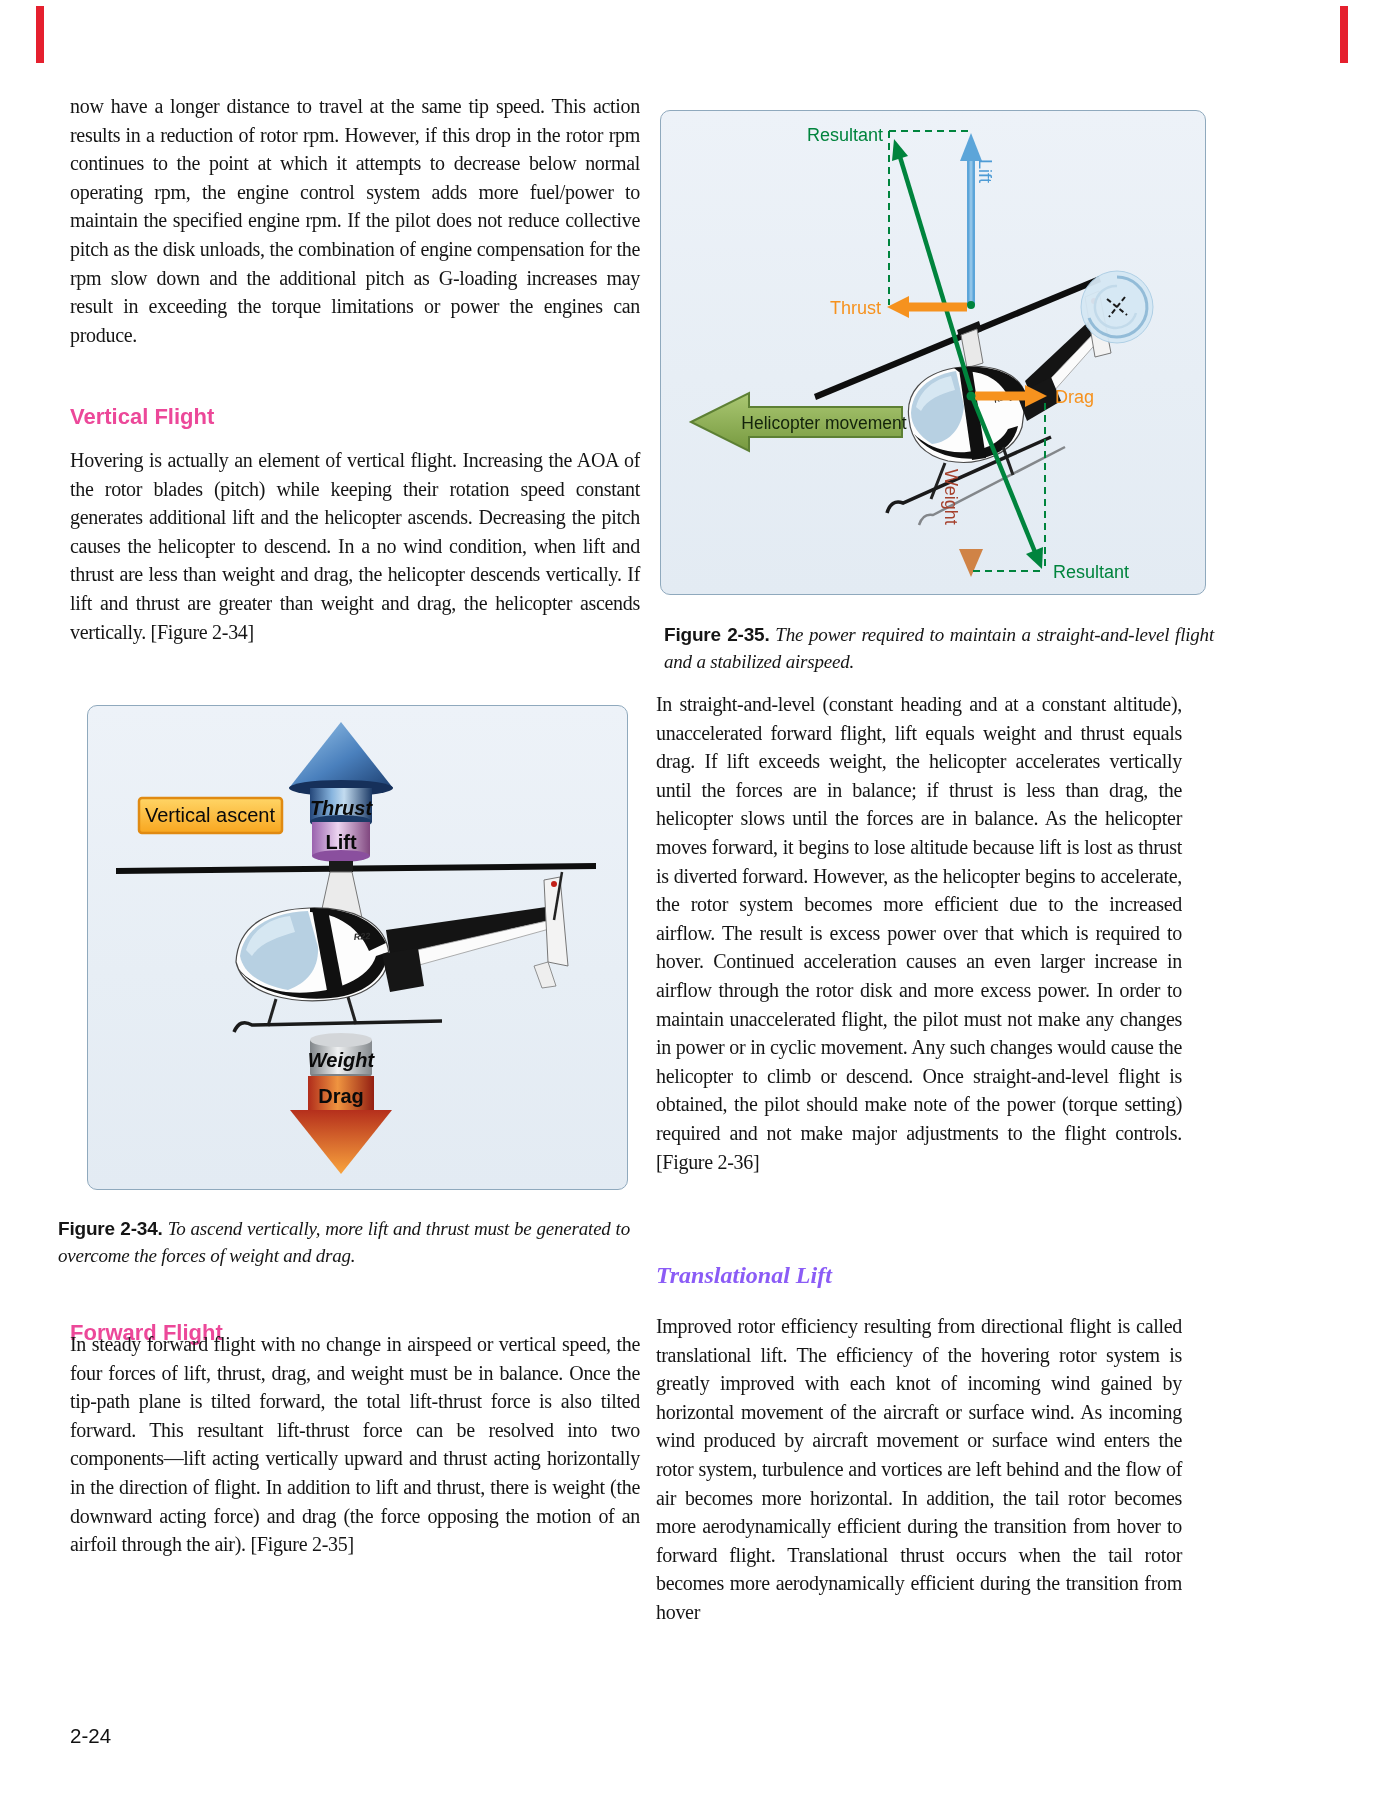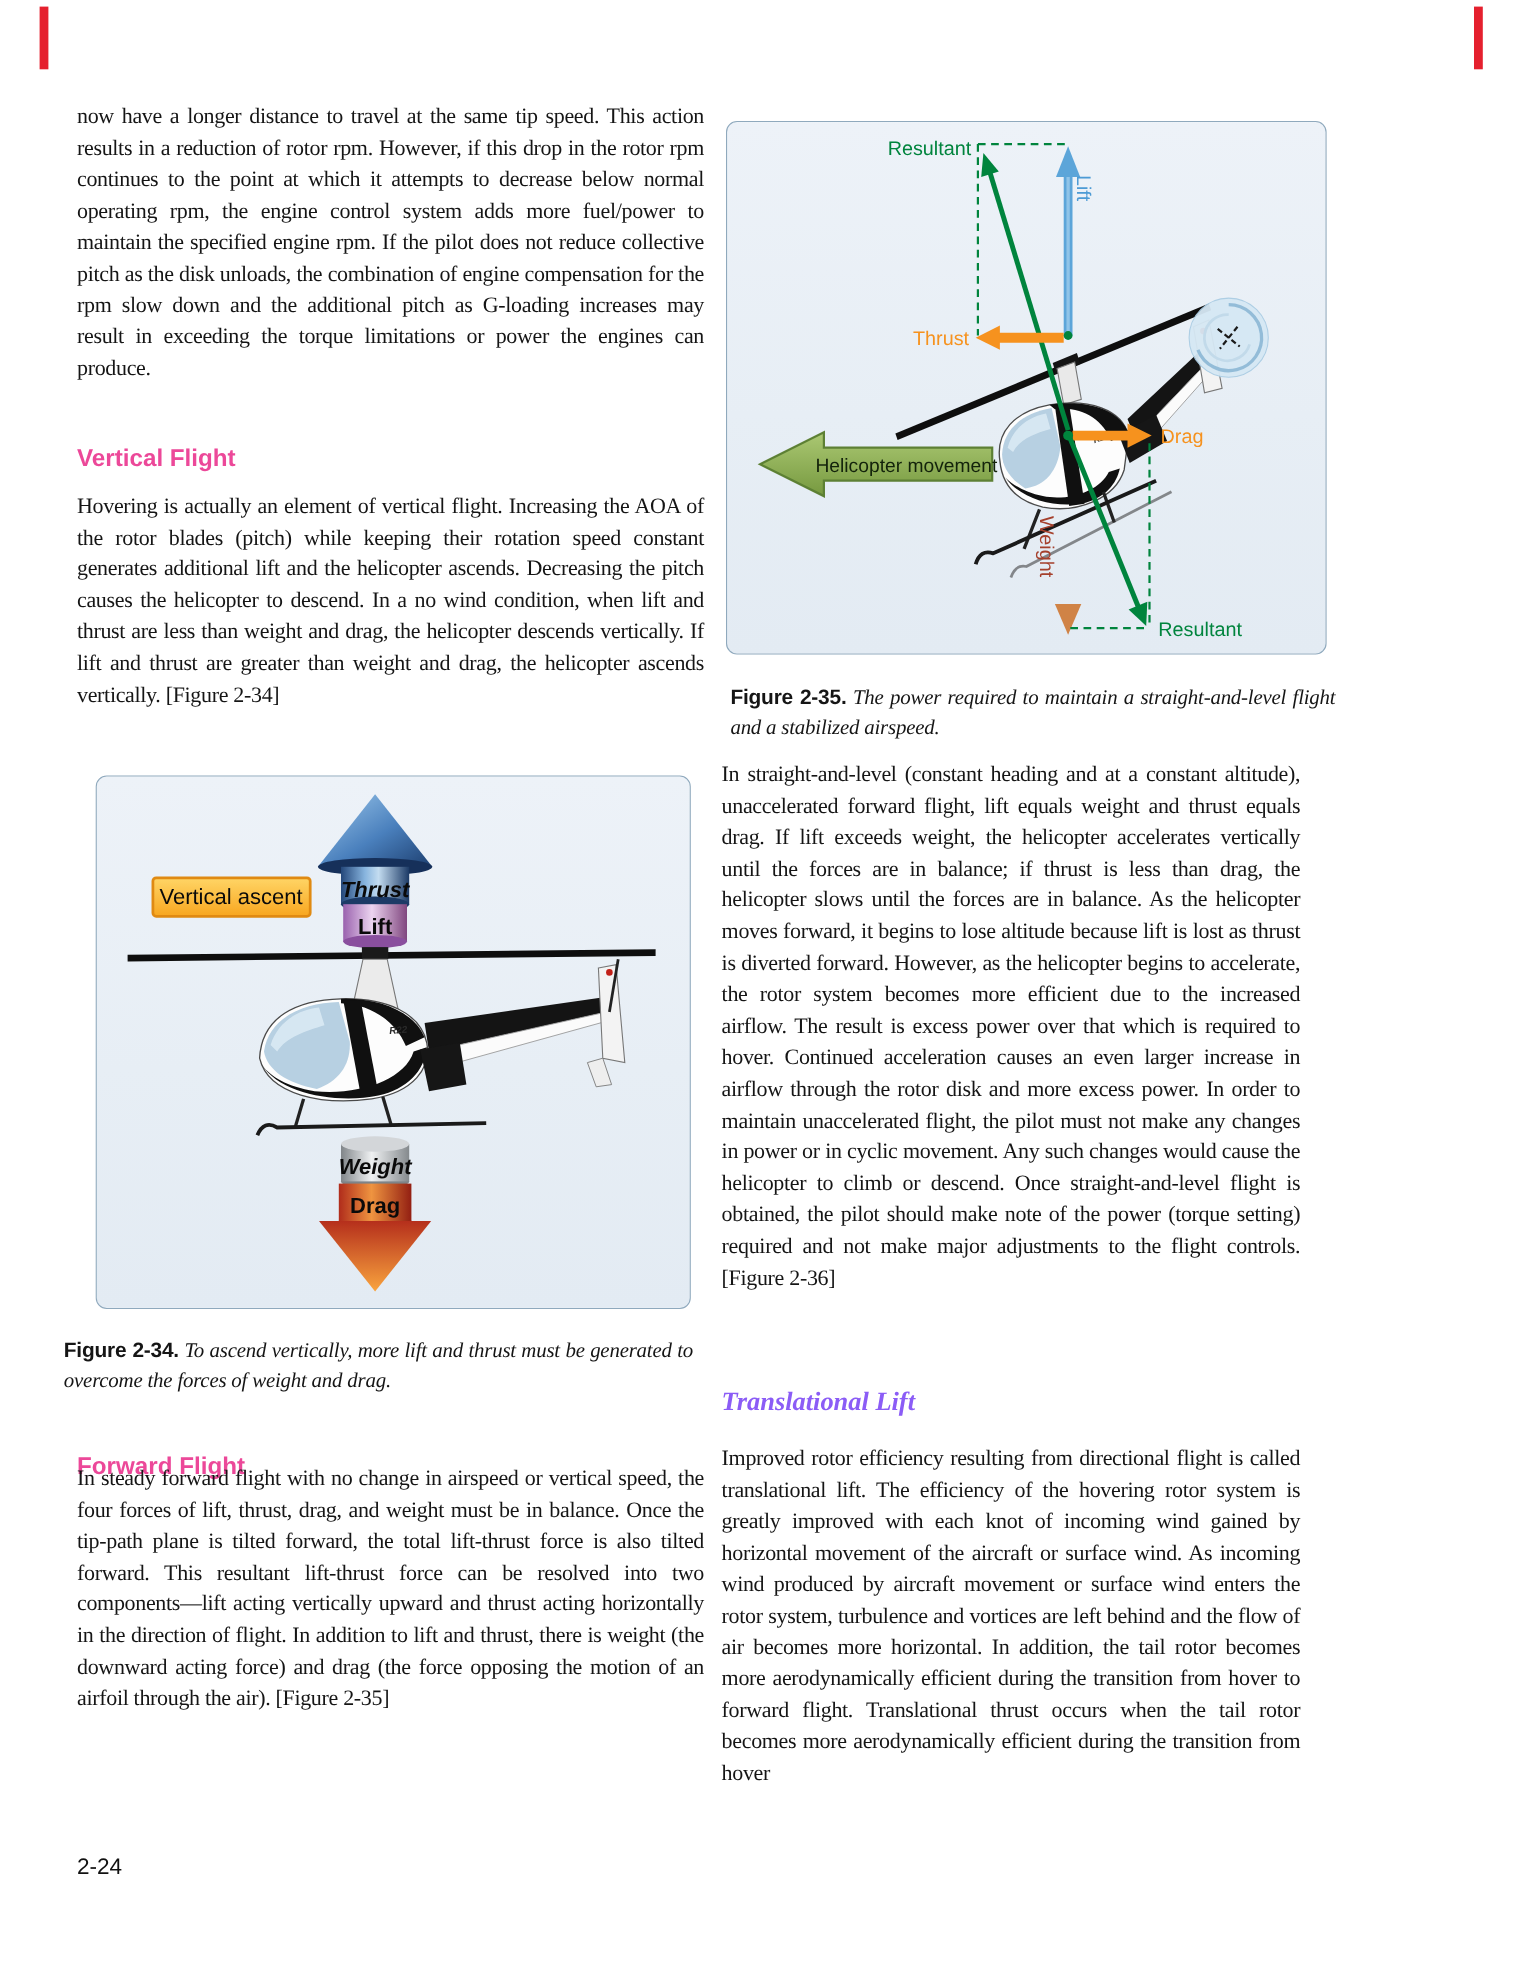--- a/index.html
+++ b/index.html
@@ -135,21 +135,21 @@
 
 <p class="abs caption" style="left:54px;top:1212px;width:572px;margin:4px;">
   <span class="cap-label">Figure 2-34.</span>
   <span class="cap-text">To ascend vertically, more lift and thrust must be generated to overcome the forces of weight and drag.</span>
 </p>
 
 <h2 class="abs heading-sans" style="left:70px;top:1320px;margin:0;text-align:center;">Forward Flight</h2>
 
 <p class="abs body-text" style="left:70px;top:1330px;width:570px;margin:0;">In steady forward flight with no change in airspeed or vertical speed, the four forces of lift, thrust, drag, and weight must be in balance. Once the tip-path plane is tilted forward, the total lift-thrust force is also tilted forward. This resultant lift-thrust force can be resolved into two components—lift acting vertically upward and thrust acting horizontally in the direction of flight. In addition to lift and thrust, there is weight (the downward acting force) and drag (the force opposing the motion of an airfoil through the air). [Figure 2-35]</p>
 
-<div class="abs page-number" style="left:70px;top:1686px;">2-24</div>
+<div class="abs page-number" style="left:70px;top:1724px;">2-24</div>
 
 <div class="abs figure-box" style="left:660px;top:110px;width:546px;height:485px;">
   <svg viewBox="0 0 543 482" width="543" height="482">
 
     <g>
       <polygon points="153,283 438,165 440,171 155,289" fill="#0e0e0e"></polygon>
       <polygon points="296,219 318,210 321,220 299,229" fill="#141414"></polygon>
       <polygon points="300,224 316,218 322,252 306,257" fill="#e9e9e9" stroke="#777" stroke-width="1"></polygon>
       <polygon points="364,270 428,210 435,220 371,287" fill="#141414"></polygon>
       <polygon points="371,287 435,220 439,228 377,298" fill="#fbfbfb" stroke="#999" stroke-width="0.8"></polygon>

